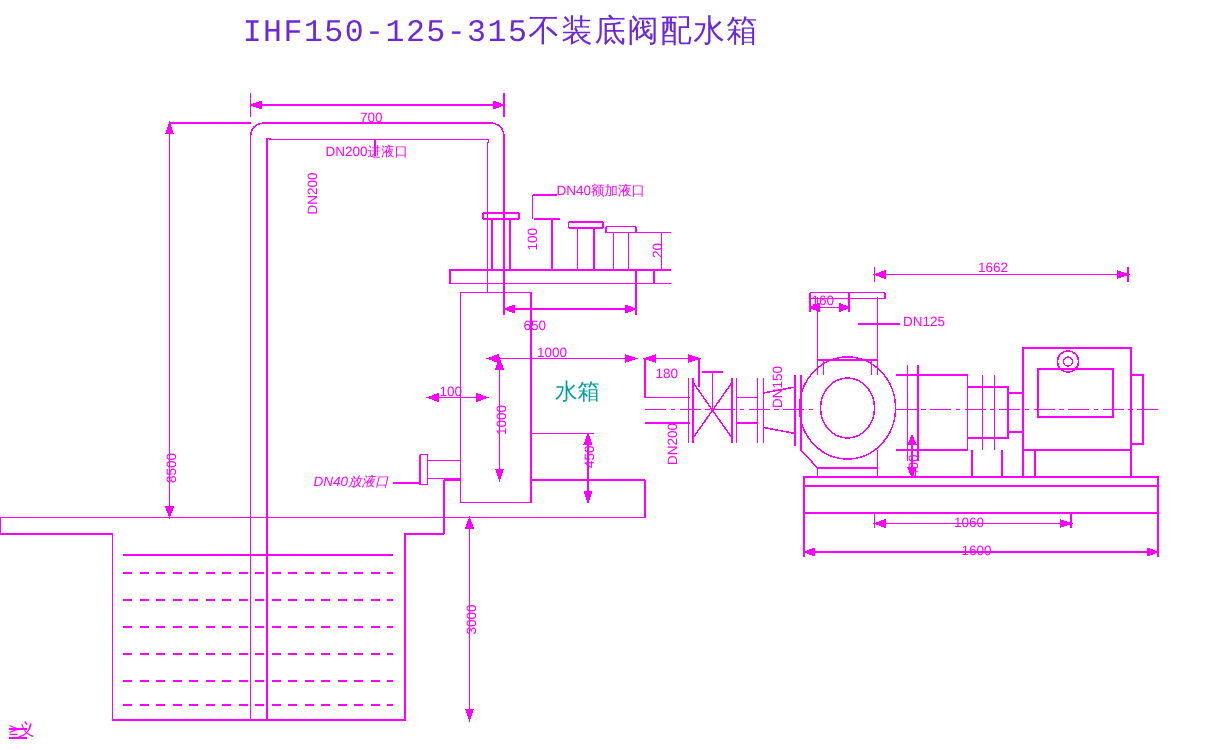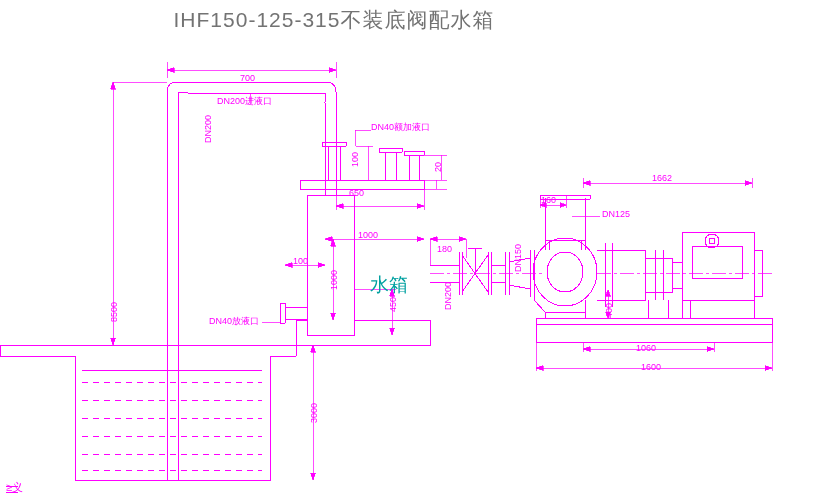--- a/index.html
+++ b/index.html
@@ -1,21 +1,21 @@
 <!DOCTYPE html>
 <html><head>
 <meta charset="utf-8">
 <style>
   html,body{margin:0;padding:0;background:#ffffff;}
   body{font-family:"Liberation Serif", serif;}
   #stage{position:relative;width:814px;height:500px;overflow:hidden;background:#fff;}
   #stage svg{position:absolute;left:0;top:0;}
   .ttl{
     position:absolute;left:0;top:6px;width:668px;text-align:center;
-    font-family:Liberation Sans, sans-serif;font-size:21px;color:#737373;
+    font-family:Liberation Mono, monospace;font-size:21px;color:#6d28d9;
     letter-spacing:1px;white-space:nowrap;
   }
   .lbl{
     position:absolute;font-family:"Liberation Sans", sans-serif;
     color:#ff00ff;white-space:nowrap;line-height:1;
   }
   .dim{color:#ff00ff;font-size:9px;}
   .cyan{color:#00a0a0;}
   .note{
     position:absolute;font-family:"Liberation Serif", serif;
@@ -221,32 +221,32 @@
   </svg>
 
   <div class="ttl">IHF150-125-315不装底阀配水箱</div>
 
   <div class="lbl dim" style="left:240px;top:74px;">700</div>
   <div class="lbl dim" style="left:217px;top:97px;">DN200进液口</div>
   <div class="lbl dim" style="left:204px;top:143px;transform:rotate(-90deg);transform-origin:0 0;">DN200</div>
   <div class="lbl dim" style="left:371px;top:123px;">DN40额加液口</div>
   <div class="lbl dim" style="left:351px;top:167px;transform:rotate(-90deg);transform-origin:0 0;">100</div>
   <div class="lbl dim" style="left:434px;top:172px;transform:rotate(-90deg);transform-origin:0 0;">20</div>
-  <div class="lbl dim" style="left:349px;top:189px;">650</div>
+  <div class="lbl dim" style="left:349px;top:213px;">650</div>
   <div class="lbl dim" style="left:358px;top:231px;">1000</div>
   <div class="lbl dim" style="left:437px;top:245px;text-align:center;">180</div>
   <div class="lbl dim" style="left:293px;top:257px;">100</div>
   <div class="lbl dim" style="left:330px;top:290px;transform:rotate(-90deg);transform-origin:0 0;">1000</div>
   <div class="lbl dim" style="left:389px;top:312px;transform:rotate(-90deg);transform-origin:0 0;">450</div>
   <div class="lbl dim" style="left:444px;top:310px;transform:rotate(-90deg);transform-origin:0 0;">DN200</div>
-  <div class="lbl dim" style="left:209px;top:317px;">DN40放液口</div>
+  <div class="lbl dim" style="left:209px;top:317px;font-style:italic;">DN40放液口</div>
   <div class="lbl dim" style="left:110px;top:322px;transform:rotate(-90deg);transform-origin:0 0;">8500</div>
   <div class="lbl dim" style="left:310px;top:423px;transform:rotate(-90deg);transform-origin:0 0;">3000</div>
 
-  <div class="lbl cyan" style="left:370px;top:255px;font-size:19px;font-family:'Liberation Serif',serif;margin-top:20px;">水箱</div>
+  <div class="lbl cyan" style="left:370px;top:255px;font-size:15px;font-family:'Liberation Serif',serif;">水箱</div>
 
   <div class="lbl dim" style="left:652px;top:174px;">1662</div>
   <div class="lbl dim" style="left:541px;top:196px;">160</div>
   <div class="lbl dim" style="left:577px;top:210px;padding-left:25px;">DN125</div>
   <div class="lbl dim" style="left:514px;top:272px;transform:rotate(-90deg);transform-origin:0 0;">DN150</div>
   <div class="lbl dim" style="left:605px;top:318px;transform:rotate(-90deg);transform-origin:0 0;">400</div>
   <div class="lbl dim" style="left:636px;top:344px;">1060</div>
   <div class="lbl dim" style="left:641px;top:363px;">1600</div>
 
   <div class="qty" style="left:679px;top:476px;margin-top:28px;">数量:台</div>

